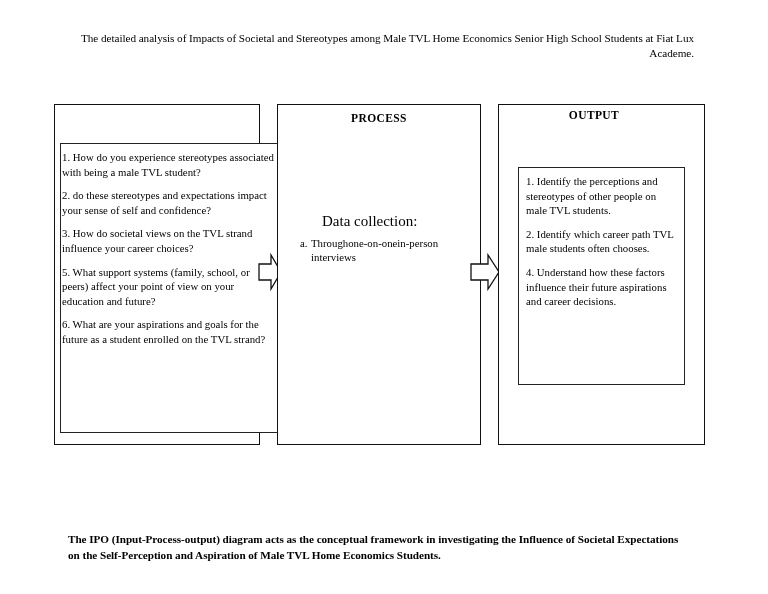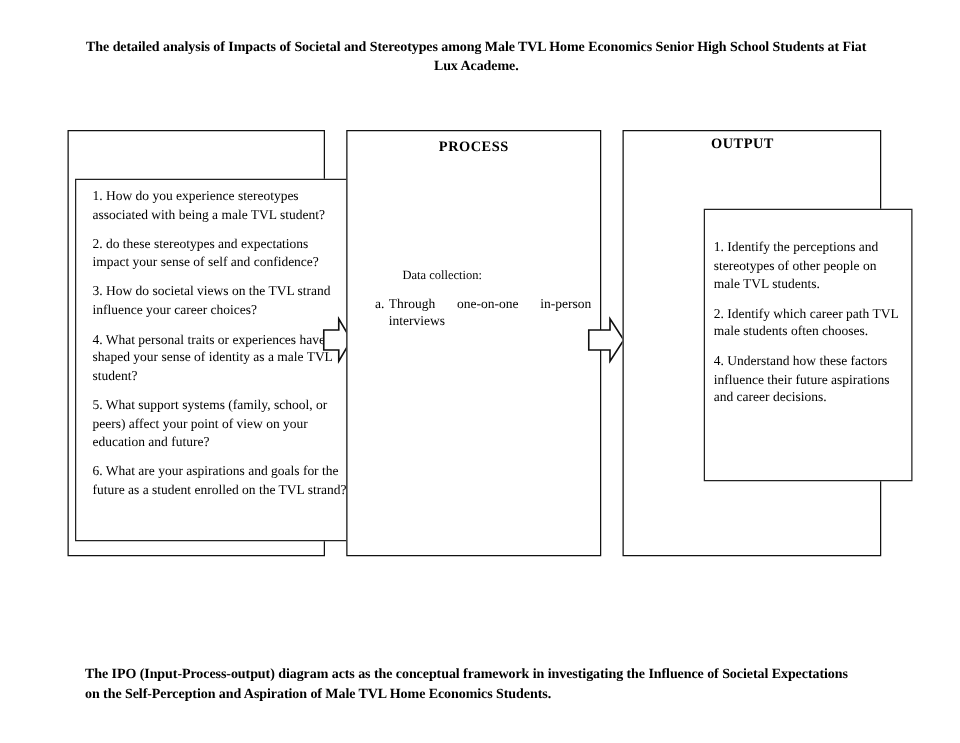--- a/index.html
+++ b/index.html
@@ -17,23 +17,23 @@
   }
 
   
   #doc-title {
     position: absolute;
     left: 68px;
     top: 31px;
     width: 626px;
     font-family: "Liberation Serif", serif;
     font-size: 11.2px;
-    font-weight: bold;
+    font-weight: normal;
     line-height: 15px;
-    text-align: center;
+    text-align: right;
     letter-spacing: -0.05px;
   }
 
   
   #ipo-diagram {
     position: absolute;
     left: 0;
     top: 0;
     width: 768px;
     height: 594px;
@@ -75,35 +75,35 @@
     margin: 0 0 9px 0;
     text-align: left;
   }
   .qa-item:last-child { margin-bottom: 0; }
 
   
   #input-stage { left: 54px; top: 104px; width: 206px; height: 341px; }
   #input-heading { left: 54px; top: 128px; width: 206px; margin-top: 24px; }
   #input-inner {
     left: 60px; top: 143px; width: 226px; height: 290px;
-    padding: 6px 7px 6px 13px;
+    padding: 6px 7px 6px 1px;
   }
 
   
   #process-stage { left: 277px; top: 104px; width: 204px; height: 341px; }
   #process-heading { left: 277px; top: 112px; width: 204px; }
   #process-body {
     position: absolute;
     left: 291px;
     top: 214px;
     width: 182px;
   }
   #process-label {
     font-family: "Liberation Serif", serif;
-    font-size: 10px;
+    font-size: 15px;
     line-height: 14.6px;
     padding-left: 31px;
     margin-bottom: 7px;
   }
   .proc-step {
     display: flex;
     align-items: flex-start;
     font-family: "Liberation Serif", serif;
     font-size: 10.8px;
     line-height: 14.6px;
@@ -115,30 +115,28 @@
     box-sizing: border-box;
   }
   .proc-text {
     flex: 1 1 auto;
     text-align: justify;
     text-justify: inter-word;
   }
   .proc-text > span { display: block; }
   .proc-text .just-line {
     display: flex;
-    justify-content: space-between;
   }
 
   
   #output-stage { left: 498px; top: 104px; width: 207px; height: 341px; }
   #output-heading { left: 498px; top: 109px; width: 192px; }
   #output-inner {
     left: 518px; top: 167px; width: 167px; height: 218px;
-    padding: 23px 6px 6px 7px;
-    margin-left: 45px;
+    padding: 6px 6px 6px 7px;
   }
 
   
   .block-arrow {
     position: absolute;
   }
 
   
   #doc-caption {
     position: absolute;
@@ -164,21 +162,20 @@
 
     <div id="input-stage" class="stage-box"></div>
 
     <div id="input-heading" class="stage-heading">INPUT</div>
 
     <div id="input-inner" class="inner-box">
       <ul class="qa-list">
         <li class="qa-item">1. How do you experience stereotypes associated with being a male TVL student?</li>
         <li class="qa-item">2. do these stereotypes and expectations impact your sense of self and confidence?</li>
         <li class="qa-item">3. How do societal views on the TVL strand influence your career choices?</li>
-        <li class="qa-item">4. What personal traits or experiences have shaped your sense of identity as a male TVL student?</li>
         <li class="qa-item">5. What support systems (family, school, or peers) affect your point of view on your education and future?</li>
         <li class="qa-item">6. What are your aspirations and goals for the future as a student enrolled on the TVL strand?</li>
       </ul>
     </div>
 
     <svg class="block-arrow" style="left:258px; top:253px;" width="24" height="38" viewBox="0 0 24 38">
       <polygon points="1,11 13,11 13,2 23,19 13,36 13,27 1,27" fill="#ffffff" stroke="#111111" stroke-width="1.3" stroke-linejoin="miter"></polygon>
     </svg>
 
     <div id="process-stage" class="stage-box"></div>

